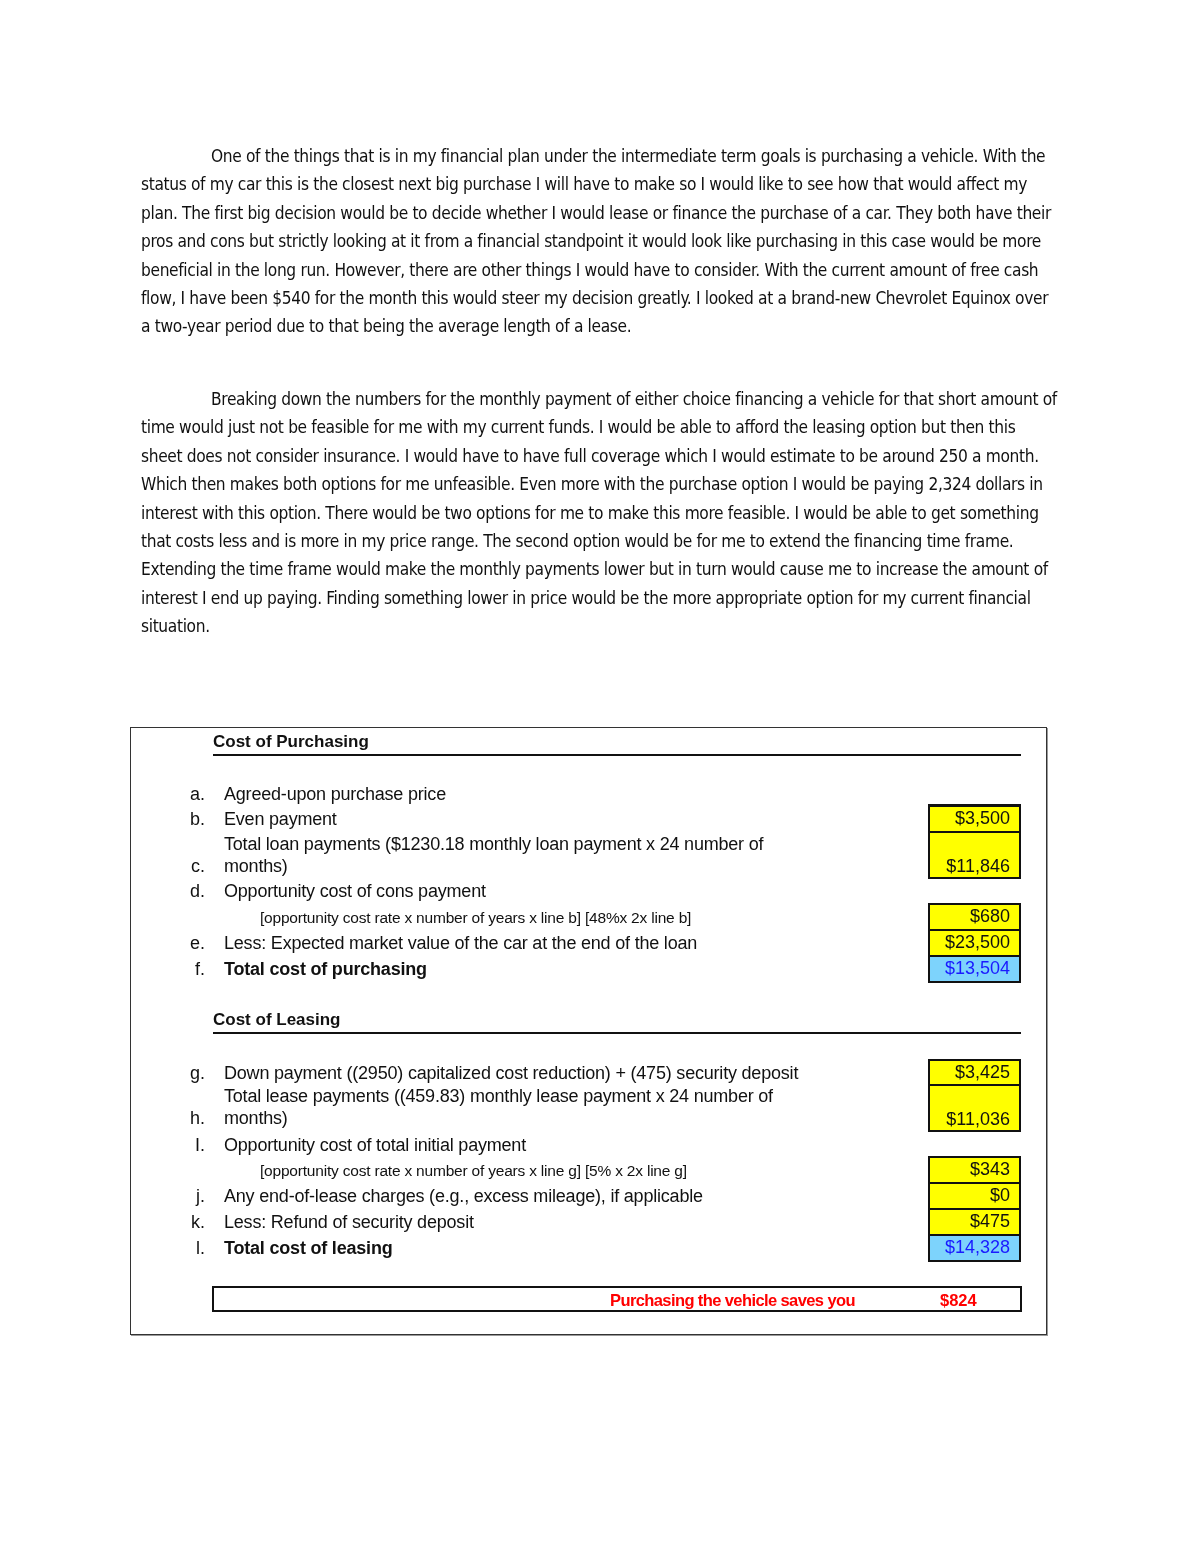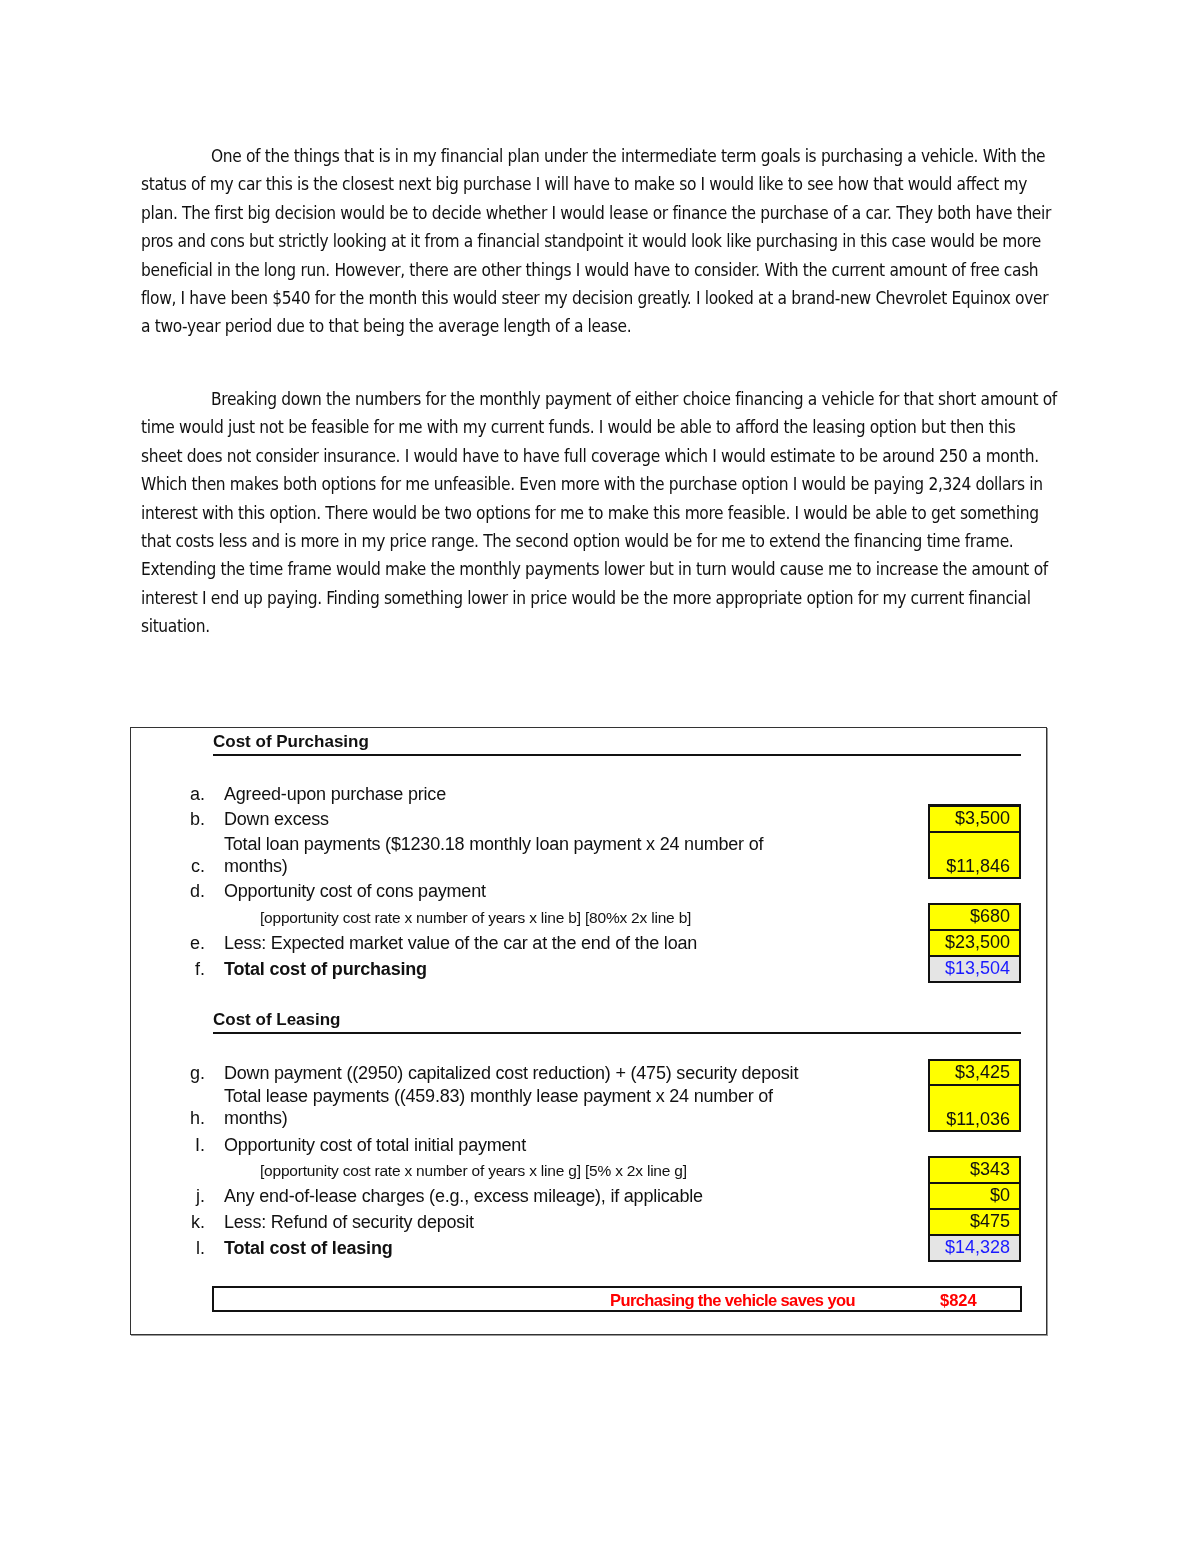--- a/index.html
+++ b/index.html
@@ -71,21 +71,21 @@
     background: #ffff00;
     border: 2px solid #111;
     box-sizing: border-box;
     text-align: right;
     padding-right: 9px;
     font-family: "Liberation Sans", sans-serif;
     font-size: 18px;
     line-height: 22px;
   }
   .cell.tall { display: flex; align-items: flex-end; justify-content: flex-end; }
-  .cell.total { background: #e5e5e5; color: #1a1aff; }
+  .cell.total { background: #7dd3fc; color: #1a1aff; }
 
   .savings-box {
     position: absolute;
     left: 212px; top: 1286px;
     width: 810px; height: 26px;
     border: 2.5px solid #111;
     box-sizing: border-box;
   }
   .savings-label {
     position: absolute;
@@ -117,33 +117,33 @@
 
 <div class="sheet">
 
   <div id="title-purchase" class="sec-title">Cost of Purchasing</div>
 
   <div class="row-letter" style="top:783px">a.</div>
   <div class="row-text" style="top:783px">Agreed-upon purchase price</div>
   <div class="cell" style="top:804px;height:27px">$34,000</div>
 
   <div class="row-letter" style="top:808px">b.</div>
-  <div class="row-text" style="top:808px">Down excess</div>
+  <div class="row-text" style="top:808px">Even payment</div>
   <div class="cell" style="top:805px;height:28px">$3,500</div>
 
   <div class="row-letter" style="top:855px">c.</div>
   <div class="row-text" style="top:833px">Total loan payments ($1230.18 monthly loan payment x 24 number of</div>
   <div class="row-text" style="top:855px">months)</div>
   <div class="cell tall" style="top:831px;height:48px">
       <span>$11,846</span>
     </div>
 
   <div class="row-letter" style="top:880px">d.</div>
   <div class="row-text" style="top:880px">Opportunity cost of cons payment</div>
-  <div class="row-text sub" style="top:907px">[opportunity cost rate x number of years x line b] [80%x 2x line b]</div>
+  <div class="row-text sub" style="top:907px">[opportunity cost rate x number of years x line b] [48%x 2x line b]</div>
   <div class="cell" style="top:903px;height:28px">$680</div>
 
   <div class="row-letter" style="top:932px">e.</div>
   <div class="row-text" style="top:932px">Less: Expected market value of the car at the end of the loan</div>
   <div class="cell" style="top:929px;height:28px">$23,500</div>
 
   <div class="row-letter" style="top:958px">f.</div>
   <div class="row-text bold" style="top:958px">Total cost of purchasing</div>
   <div class="cell total" style="top:955px;height:28px">$13,504</div>
 

